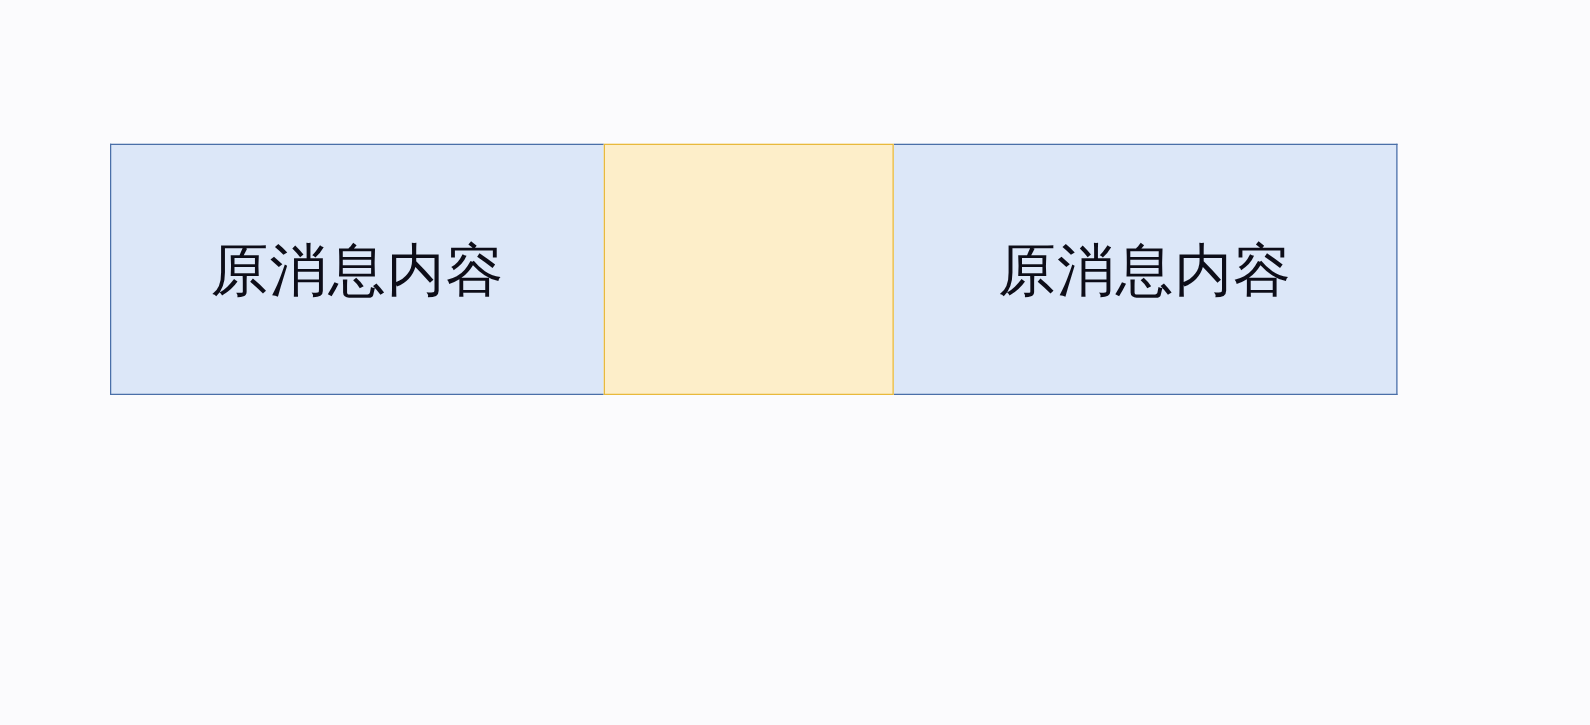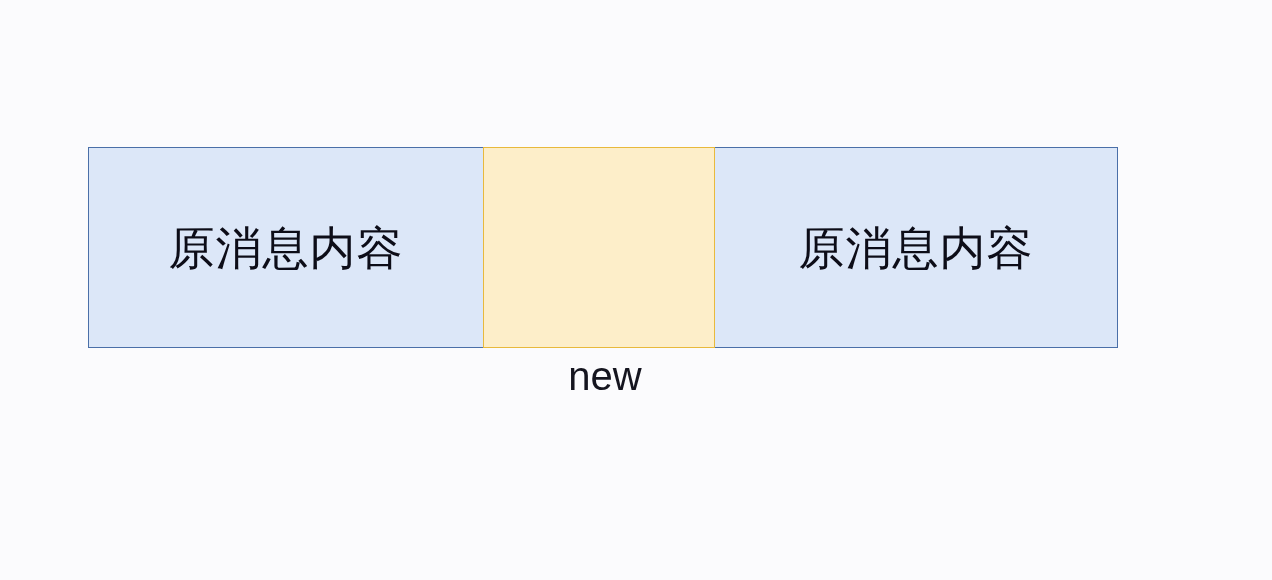--- a/index.html
+++ b/index.html
@@ -25,21 +25,20 @@
 
   
   .segment-row {
     position: absolute;
     left: 88px;
     top: 115px;
     width: 1030px;
     height: 201px;
     display: flex;
     align-items: stretch;
-    margin-top: 32px;
   }
 
   .segment {
     box-sizing: border-box;
     display: flex;
     align-items: center;
     justify-content: center;
     position: relative;
   }
 
@@ -106,16 +105,15 @@
       <span class="segment-label"></span>
     </div>
 
     <div class="segment segment-original-right">
       <span class="segment-label">原消息内容</span>
     </div>
 
   </div>
 
   <div class="caption">
-    <span class="caption-line">new</span>
   </div>
 
 </div>
 
 </body></html>

